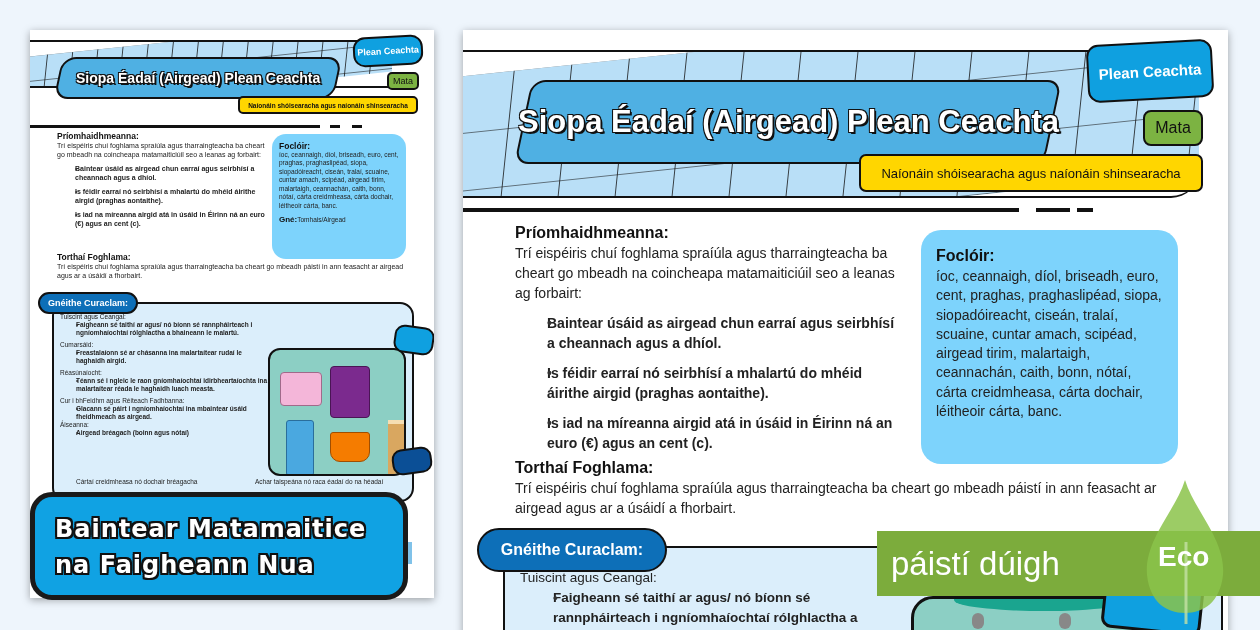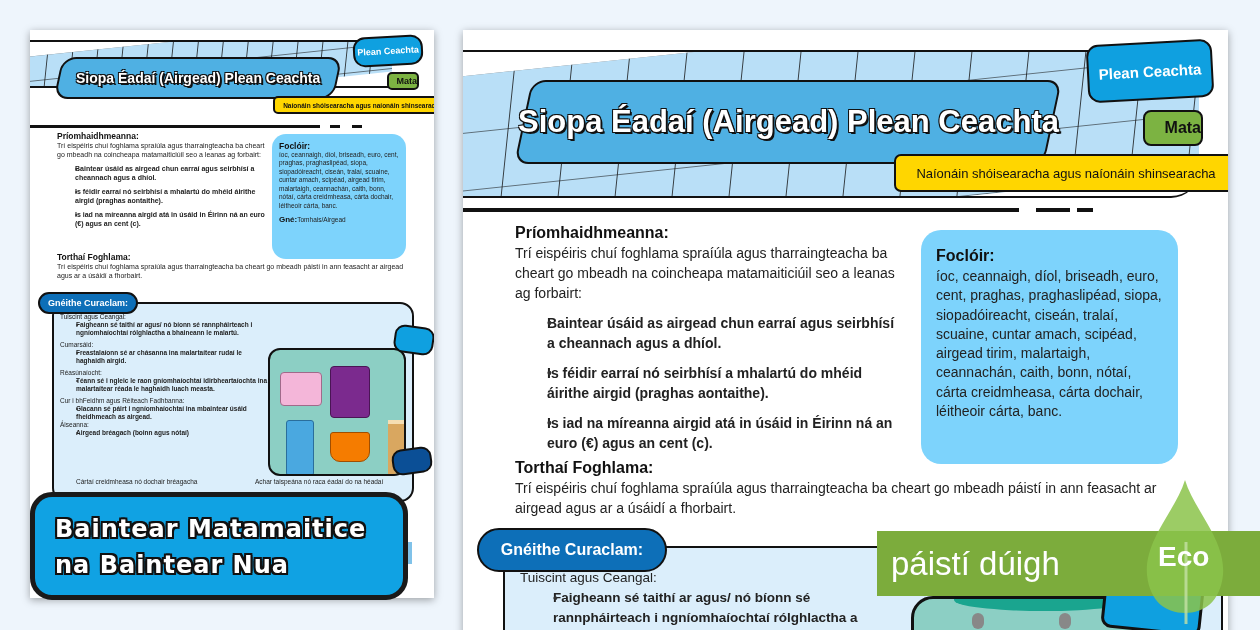--- a/index.html
+++ b/index.html
@@ -30,25 +30,25 @@
     text-shadow: -1px -1px 0 #111, 1px -1px 0 #111, -1px 1px 0 #111, 1px 1px 0 #111, 2px 2px 0 #111;
     white-space: nowrap;
   }
   .tag-blue {
     position: absolute; background: #0fa0e0; border: 2px solid #111; border-radius: 12px;
     color: #fff; font-weight: bold; display: flex; align-items: center; justify-content: center;
     transform: rotate(-3deg); white-space: nowrap;
   }
   .tag-green {
     position: absolute; background: #7cb342; border: 2px solid #111; border-radius: 5px;
-    color: #111; font-weight: bold; display: flex; align-items: center; justify-content: flex-end;
+    color: #111; font-weight: normal; display: flex; align-items: center; justify-content: center;
   }
   .tag-yellow {
     position: absolute; background: #ffd600; border: 2px solid #111; border-radius: 5px;
-    color: #111; display: flex; align-items: center; justify-content: center; white-space: nowrap; margin-left: 35px;
+    color: #111; display: flex; align-items: center; justify-content: center; white-space: nowrap;
   }
   .rule { position: absolute; background: #111; }
 
   
   .h { font-weight: bold; color: #111; }
   .p { color: #222; }
   ul.bullets { list-style: none; font-weight: bold; }
   ul.bullets li { position: relative; }
   ul.bullets li::before { content: "•"; position: absolute; color: #333; }
 
@@ -227,21 +227,21 @@
   <div class="illus" style="left:448px;top:566px;width:280px;height:80px;border-width:3px;border-radius:22px;">
     <div style="position:absolute;left:40px;top:-10px;width:180px;height:22px;background:#1aa58f;border-radius:0 0 50% 50%;"></div>
     <div style="position:absolute;left:58px;top:14px;width:12px;height:16px;background:#888;border-radius:6px;"></div>
     <div style="position:absolute;left:145px;top:14px;width:12px;height:16px;background:#888;border-radius:6px;"></div>
   </div>
   <div class="shape-blue" style="left:640px;top:542px;width:100px;height:60px;border-width:3px;transform:rotate(6deg);"></div>
 </div>
 
 <div class="cur-badge">
   <div>Baintear Matamaitice</div>
-  <div>na Baintear Nua</div>
+  <div>na Faigheann Nua</div>
 </div>
 
 <div class="eco-bar">
   <span class="eco-text">páistí dúigh</span>
 </div>
 <svg style="position:absolute;left:1144px;top:480px;" width="82" height="150" viewBox="0 0 82 150">
   <path d="M41 0 C50 30 82 60 79 95 C76 122 60 133 41 133 C22 133 6 122 3 95 C0 60 32 30 41 0 Z" fill="#8bc34a" opacity="0.85"></path>
   <line x1="42" y1="62" x2="42" y2="144" stroke="#c5e1a5" stroke-width="3" opacity="0.8"></line>
 </svg>
 <span class="eco-word">Eco</span>

